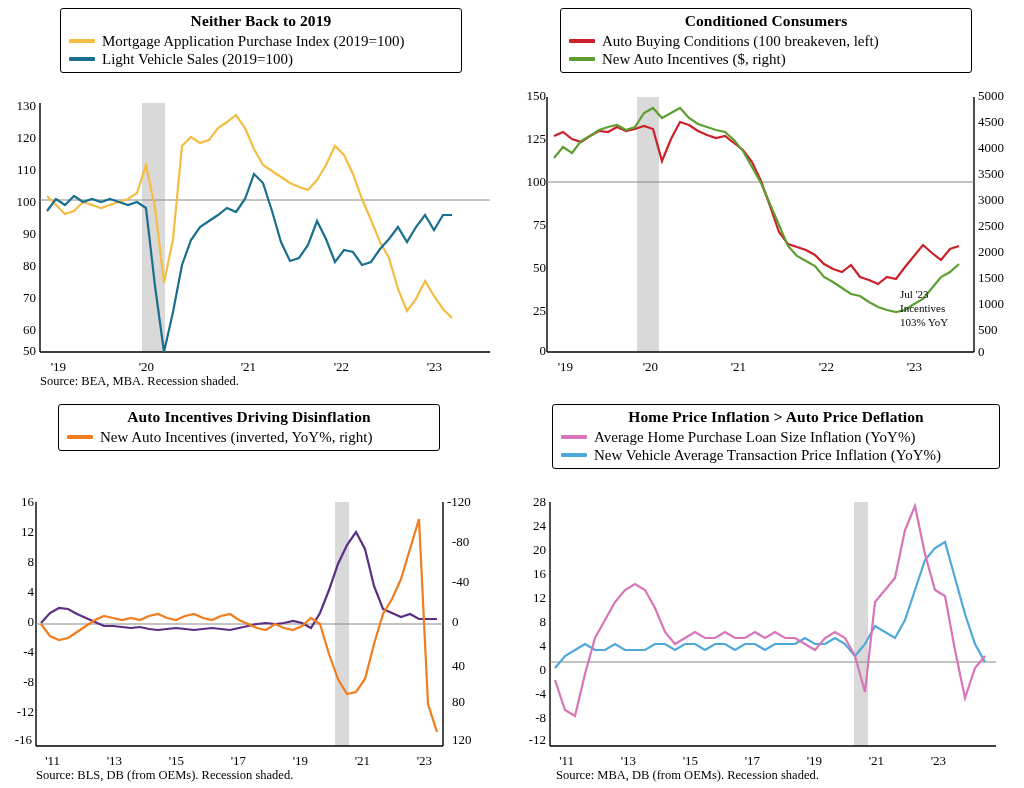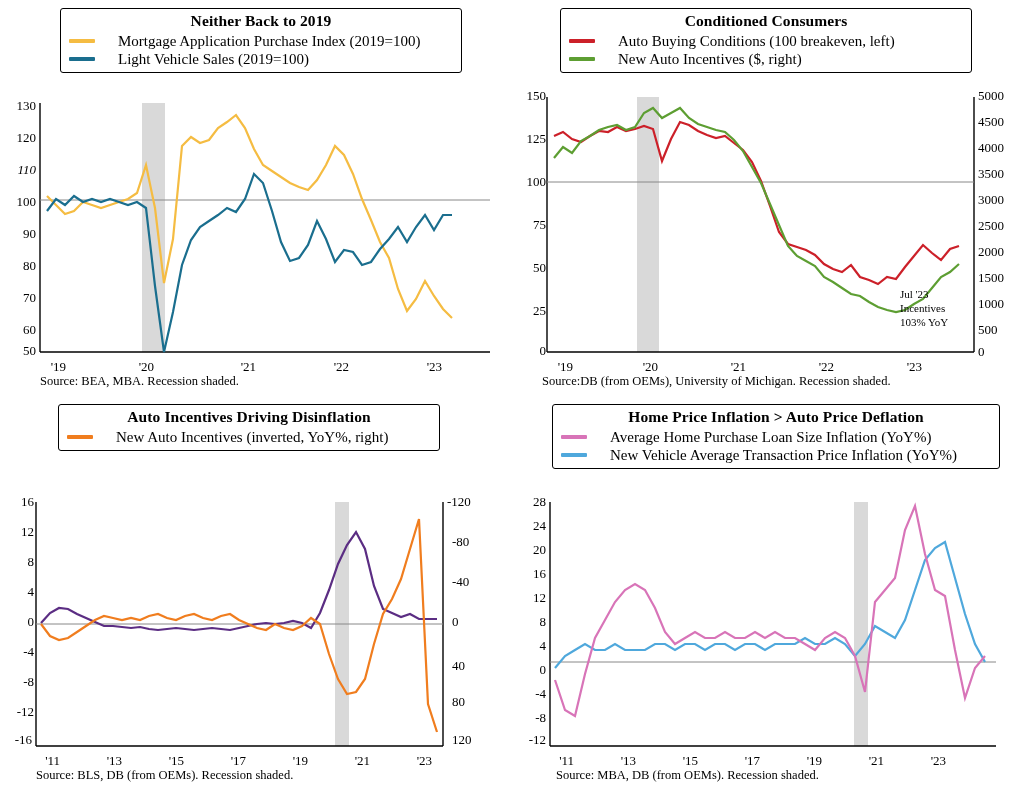--- a/index.html
+++ b/index.html
@@ -37,21 +37,21 @@
     text-align: center;
     font-weight: bold;
     font-size: 15.5px;
     letter-spacing: 0.1px;
     margin-bottom: 2px;
     white-space: nowrap;
   }
   .legend-row {
     display: flex;
     align-items: center;
-    gap: 23px;
+    gap: 7px;
     font-size: 15px;
     line-height: 18px;
     white-space: nowrap;
   }
   .legend-swatch {
     width: 26px;
     height: 4px;
     flex: none;
     border-radius: 1px;
   }
@@ -92,21 +92,21 @@
         <span>Mortgage Application Purchase Index (2019=100)</span>
       </div>
       <div class="legend-row">
         <span class="legend-swatch" style="background:#1a6e8e"></span>
         <span>Light Vehicle Sales (2019=100)</span>
       </div>
     </div>
 
     <div class="axis-label ytick" style="left:2px; top:98px; width:34px;">130</div>
     <div class="axis-label ytick" style="left:2px; top:130px; width:34px;">120</div>
-    <div class="axis-label ytick" style="left:2px; top:162px; width:34px;font-style:italic;">110</div>
+    <div class="axis-label ytick" style="left:2px; top:162px; width:34px;">110</div>
     <div class="axis-label ytick" style="left:2px; top:194px; width:34px;">100</div>
     <div class="axis-label ytick" style="left:2px; top:226px; width:34px;">90</div>
     <div class="axis-label ytick" style="left:2px; top:258px; width:34px;">80</div>
     <div class="axis-label ytick" style="left:2px; top:290px; width:34px;">70</div>
     <div class="axis-label ytick" style="left:2px; top:322px; width:34px;">60</div>
     <div class="axis-label ytick" style="left:2px; top:343px; width:34px;">50</div>
 
     <div class="axis-label xtick" style="left:32px; top:359px; width:34px;">'19</div>
     <div class="axis-label xtick" style="left:120px; top:359px; width:34px;">'20</div>
     <div class="axis-label xtick" style="left:222px; top:359px; width:34px;">'21</div>
@@ -177,21 +177,20 @@
       <polyline fill="none" stroke="#5d9e32" stroke-width="2.2" points="42,158 51,147 60,153 69,141 78,136 87,130 96,127 105,125 114,130 123,127 132,113 141,108 150,118 159,113 168,108 177,118 186,124 195,127 204,130 213,132 222,140 231,151 240,167 249,183 258,204 267,225 276,246 285,256 294,261 303,266 312,277 321,282 330,288 339,294 348,296 357,302 366,307 375,310 384,312 393,310 402,304 411,299 420,288 429,277 438,272 447,264">
       </polyline>
     </svg>
 
     <div class="annot" style="left:388px; top:287px; width:80px;">
       <div>Jul '23</div>
         <div>Incentives</div>
         <div>103% YoY</div>
     </div>
 
-    <div class="source" style="left:30px; top:374px;">Source:DB (from OEMs), University of Michigan. Recession shaded.</div>
   </div>
 
   <div class="panel">
     <div class="legend-box" style="left:58px; top:10px; width:382px;">
       <div class="panel-title">Auto Incentives Driving Disinflation</div>
       <div class="legend-row">
         <span class="legend-swatch" style="background:#f07d1e"></span>
         <span>New Auto Incentives (inverted, YoY%, right)</span>
       </div>
     </div>

